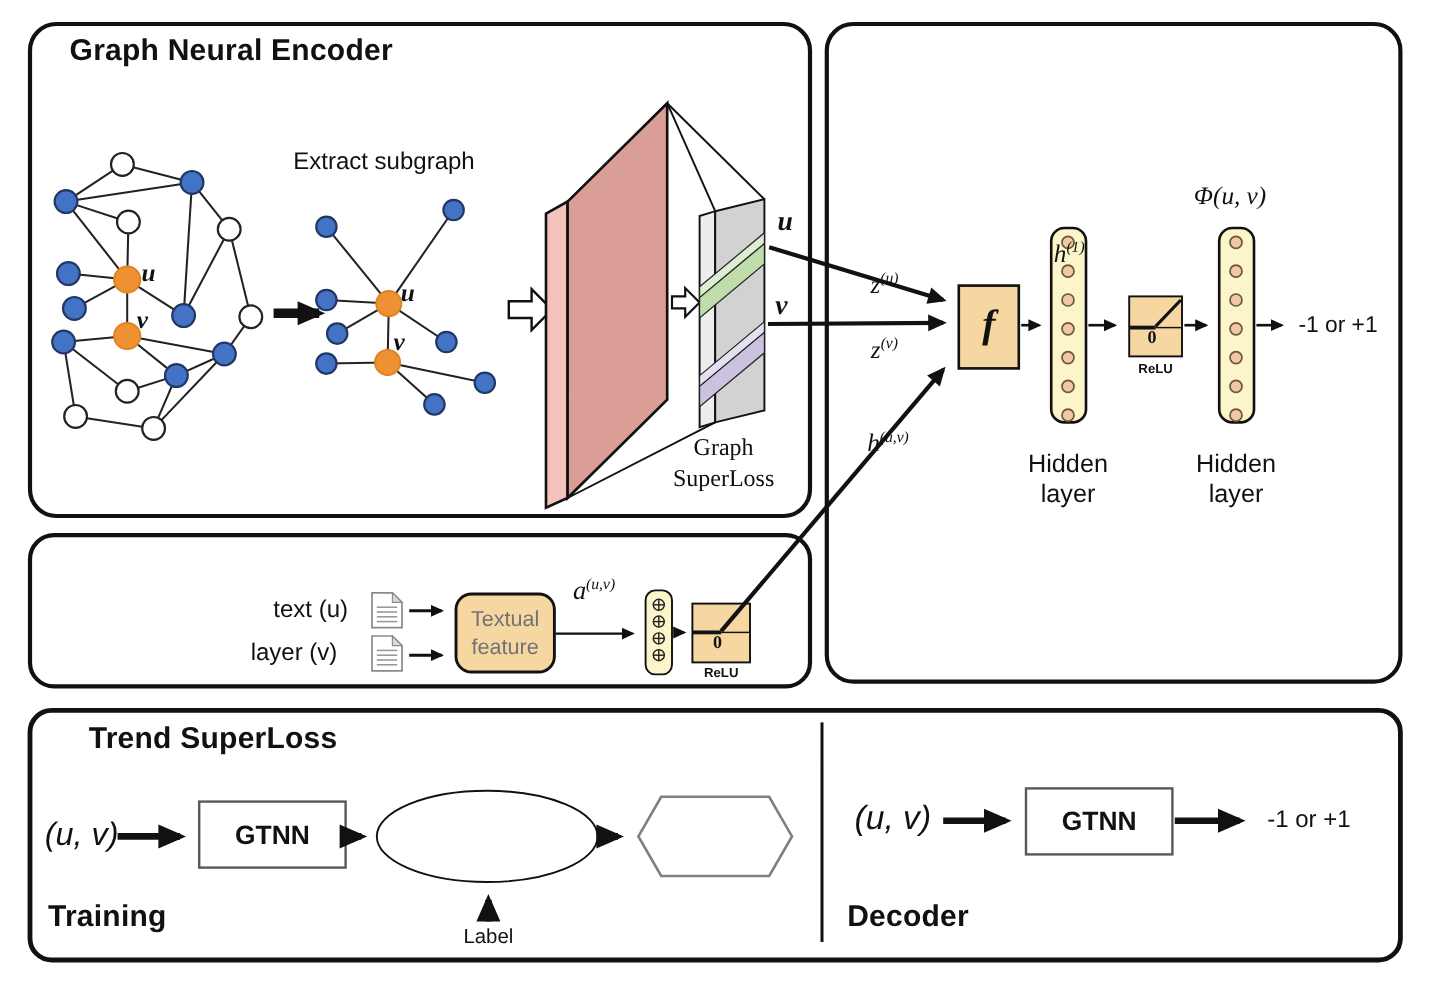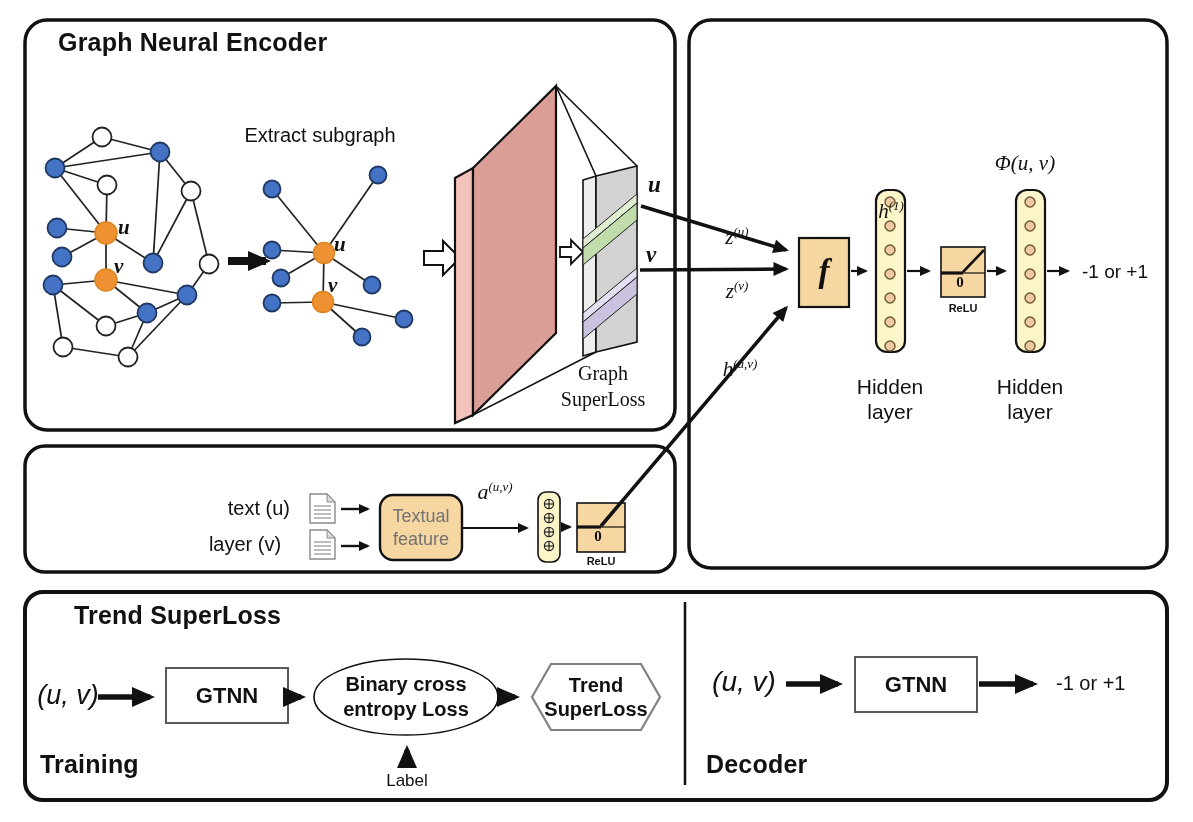--- a/index.html
+++ b/index.html
@@ -274,26 +274,20 @@
 <div class="lbl flexc" style="left:380px;top:495px;width:82px;height:65px;font-size:18px;line-height:23px;color:#737373;">
       <span><span>Textual</span><br><span>feature</span></span>
     </div>
 <div class="lbl math ctr" style="left:462px;top:479px;width:66px;font-size:22px;"><span>a</span><sup>(u,v)</sup></div>
 <div class="lbl ctr" style="left:575px;top:528px;width:46px;font-family:'Liberation Serif',serif;font-weight:bold;font-size:15px;">0</div>
 <div class="lbl ctr bold" style="left:577px;top:555px;width:48px;font-size:11px;">ReLU</div>
 
 <div class="lbl title" style="left:58px;top:601px;margin-left:16px;">Trend SuperLoss</div>
 <div class="lbl ctr" style="left:28px;top:680px;width:80px;font-size:27px;font-style:italic;">(u, v)</div>
 <div class="lbl flexc bold" style="left:166px;top:668px;width:122px;height:55px;font-size:22px;">GTNN</div>
-<div class="lbl flexc bold" style="left:314px;top:660px;width:184px;height:74px;font-size:20px;line-height:25px;">
-      <span><span>Binary cross</span><br><span>entropy Loss</span></span>
-    </div>
-<div class="lbl flexc bold" style="left:532px;top:664px;width:128px;height:66px;font-size:20px;line-height:24px;">
-      <span><span>Trend</span><br><span>SuperLoss</span></span>
-    </div>
 <div class="lbl ctr" style="left:369px;top:771px;width:76px;font-size:17px;">Label</div>
 <div class="lbl title" style="left:40px;top:750px;">Training</div>
 <div class="lbl ctr" style="left:702px;top:666px;width:84px;font-size:28px;font-style:italic;">(u, v)</div>
 <div class="lbl flexc bold" style="left:855px;top:657px;width:122px;height:55px;font-size:22px;">GTNN</div>
 <div class="lbl" style="left:1056px;top:672px;font-size:20px;">-1 or +1</div>
 <div class="lbl title" style="left:706px;top:750px;">Decoder</div>
 
 </div>
 
 </body></html>

